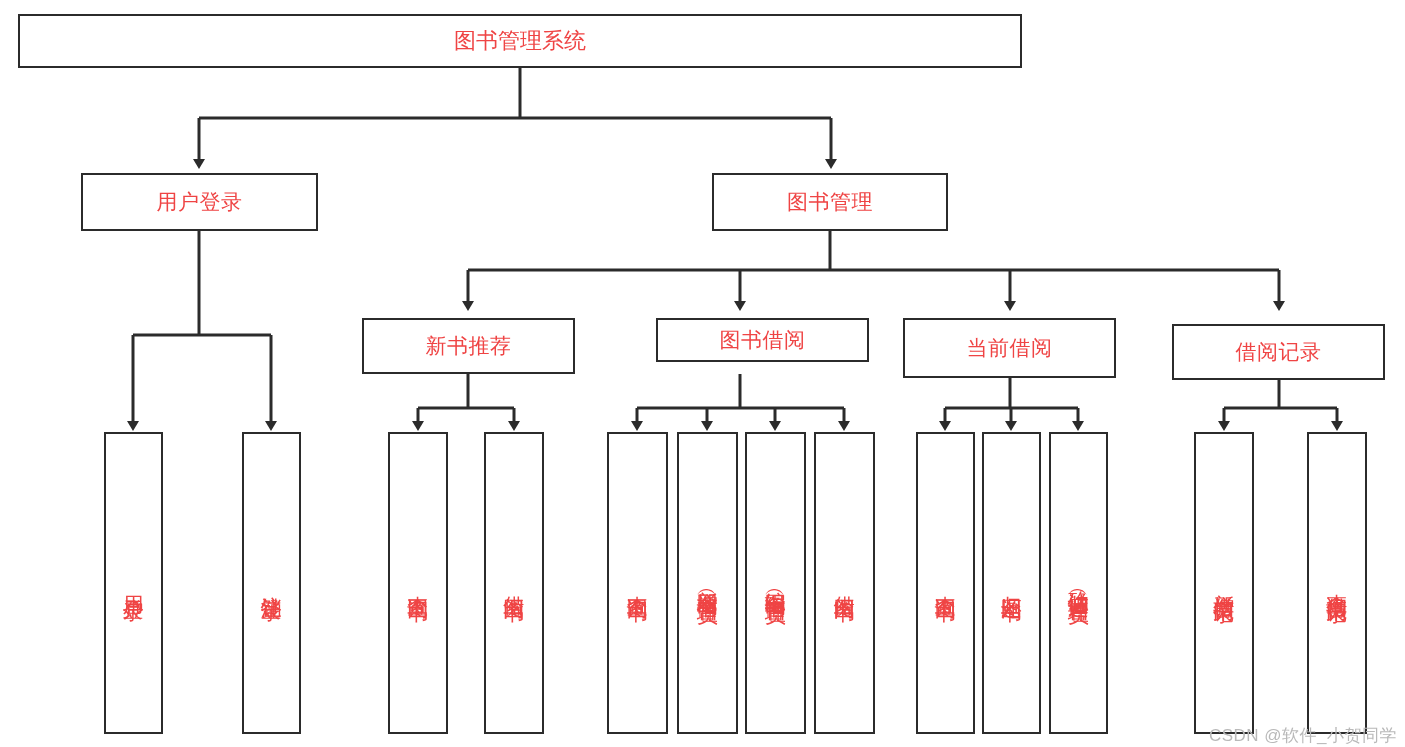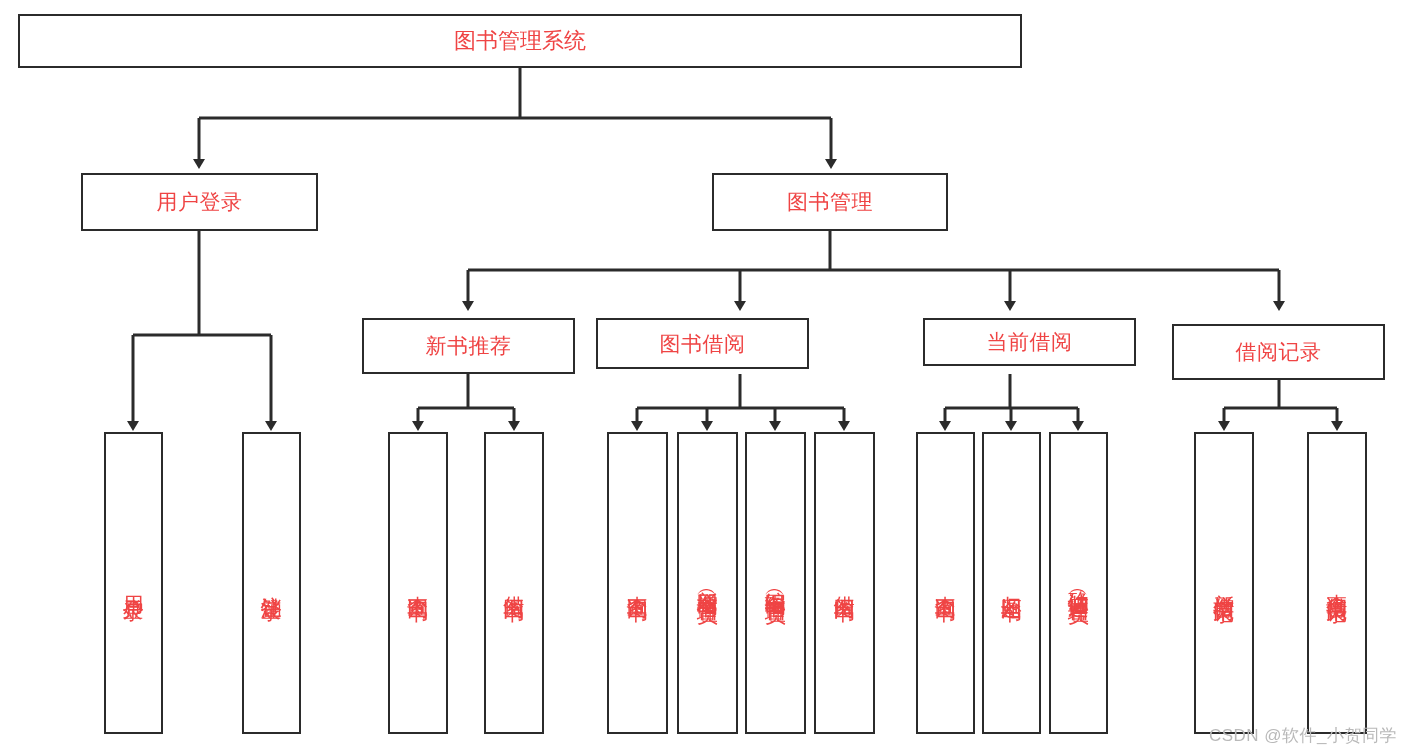--- a/index.html
+++ b/index.html
@@ -119,22 +119,22 @@
       <path d="M1337,408 L1337,422" marker-end="url(#arrow)"></path>
     </g>
   </svg>
 
   <div class="node root" style="left:18px; top:14px; width:1004px; height:54px;">图书管理系统</div>
 
   <div class="node h" style="left:81px; top:173px; width:237px; height:58px;">用户登录</div>
   <div class="node h" style="left:712px; top:173px; width:236px; height:58px;">图书管理</div>
 
   <div class="node h" style="left:362px; top:318px; width:213px; height:56px;">新书推荐</div>
-  <div class="node h" style="left:596px; top:318px; width:213px; height:51px;">图书借阅</div>
-  <div class="node h" style="left:903px; top:318px; width:213px; height:48px;margin-left:20px;">当前借阅</div>
+  <div class="node h" style="left:656px; top:318px; width:213px; height:44px;">图书借阅</div>
+  <div class="node h" style="left:903px; top:318px; width:213px; height:60px;">当前借阅</div>
   <div class="node h" style="left:1172px; top:324px; width:213px; height:56px;">借阅记录</div>
 
   <div class="node v" style="left:104px; top:432px; width:59px; height:302px;">
     <span>用户登录</span>
   </div>
   <div class="node v" style="left:242px; top:432px; width:59px; height:302px;">
     <span>注销登录</span>
   </div>
 
   <div class="node v" style="left:388px; top:432px; width:60px; height:302px;">

